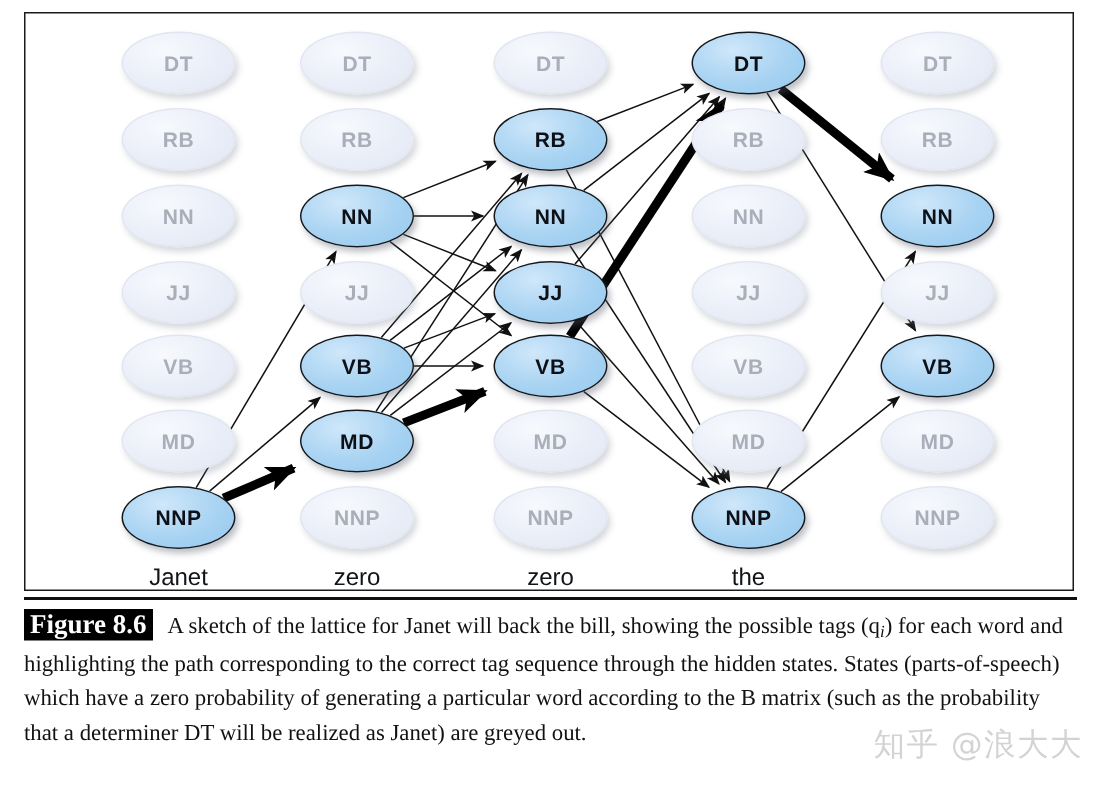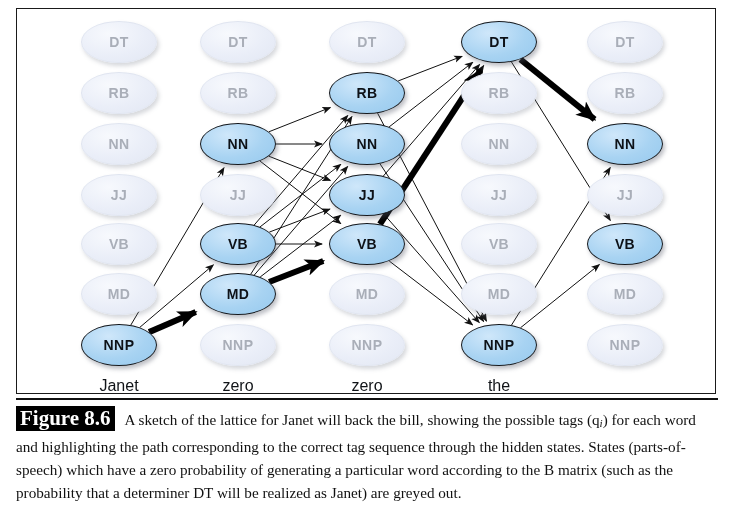--- a/index.html
+++ b/index.html
@@ -103,21 +103,21 @@
     margin: 0 0 3px 0;
     height: 0;
   }
   .fig-tag {
     background: #000000;
     color: #ffffff;
     font-weight: bold;
     padding: 0px 4px 1px 4px;
     margin-right: 10px;
     font-family: "Liberation Serif", serif;
-    font-size: 21px;
+    font-size: 18px;
   }
   .it { }
   .sub { font-size: 0.74em; vertical-align: -0.22em; font-style: italic; }
 
   
   #watermark {
     position: absolute;
     right: 10px;
     bottom: 18px;
     font-family: "DejaVu Sans", sans-serif;
@@ -291,13 +291,14 @@
         <div class="word-label" style="left: 482px; top: 368px;">the</div>
         <div class="word-label" style="left: 608px; top: 368px; margin-top: 36px;">bill</div>
       </div>
   </div>
 
   <div id="caption">
     <div class="rule"></div>
     <span class="fig-tag">Figure 8.6</span><span>A sketch of the lattice for </span><span class="it">Janet will back the bill</span><span>, showing the possible tags (</span><span class="it">q</span><span class="sub">i</span><span>) for each word and highlighting the path corresponding to the correct tag sequence through the hidden states. States (parts-of-speech) which have a zero probability of generating a particular word according to the </span><span class="it">B</span><span> matrix (such as the probability that a determiner DT will be realized as </span><span class="it">Janet</span><span>) are greyed out.</span>
   </div>
 
+  <div id="watermark">知乎 @浪大大</div>
 </div>
 
 </body></html>

